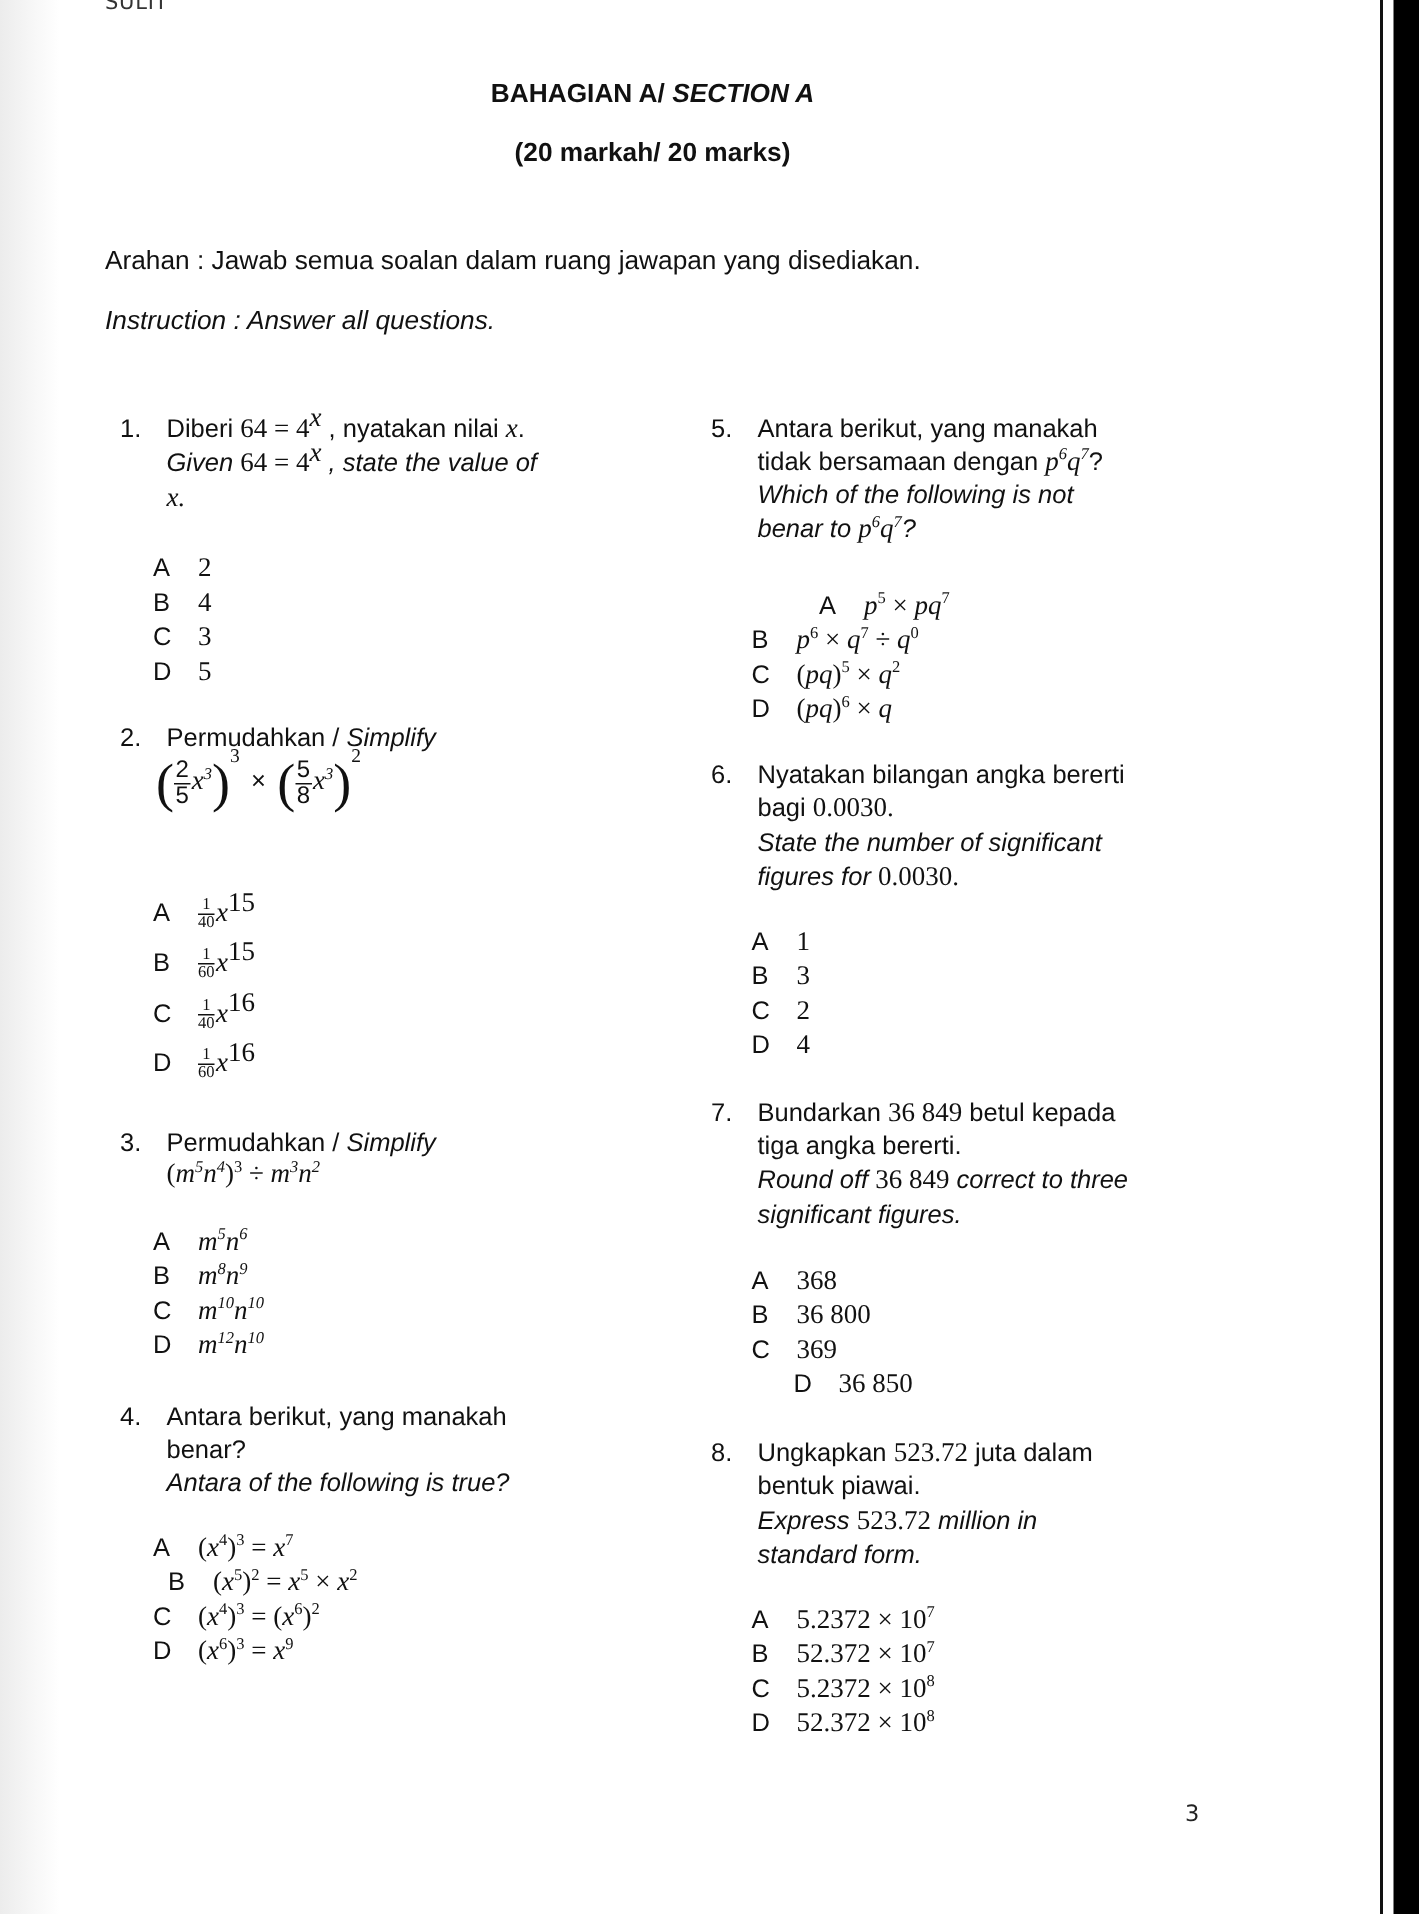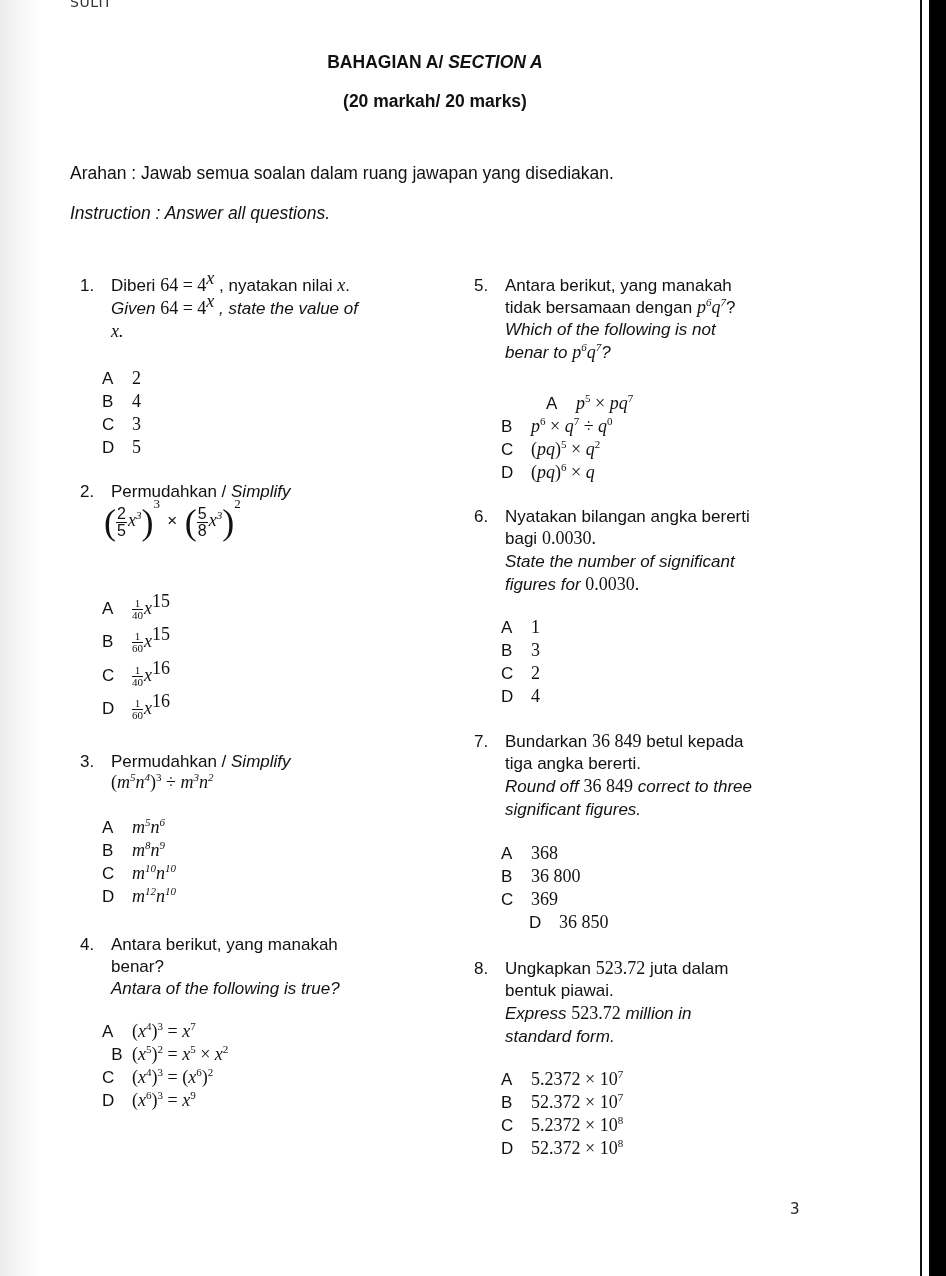--- a/index.html
+++ b/index.html
@@ -80,21 +80,21 @@
   <div class="opt" style="left:102px; top:862px;"><span class="letter">C</span><span class="math">m<sup>10</sup>n<sup>10</sup></span></div>
   <div class="opt" style="left:102px; top:885px;"><span class="letter">D</span><span class="math">m<sup>12</sup>n<sup>10</sup></span></div>
 
   <div class="q" style="left:80px; top:933px; width:370px; height:80px;">
     <span class="num">4.</span>
     <div class="body" style="top:0;">Antara berikut, yang manakah</div>
     <div class="body" style="top:22px;">benar?</div>
     <div class="body it" style="top:44px;">Antara of the following is true?</div>
   </div>
   <div class="opt" style="left:102px; top:1020px;"><span class="letter">A</span><span class="mathn">(<i>x</i><sup>4</sup>)<sup>3</sup> = <i>x</i><sup>7</sup></span></div>
-  <div class="opt" style="left:102px; top:1043px;text-align:center;"><span class="letter">B</span><span class="mathn">(<i>x</i><sup>5</sup>)<sup>2</sup> = <i>x</i><sup>5</sup> × <i>x</i><sup>2</sup></span></div>
+  <div class="opt" style="left:112px; top:1043px;"><span class="letter">B</span><span class="mathn">(<i>x</i><sup>5</sup>)<sup>2</sup> = <i>x</i><sup>5</sup> × <i>x</i><sup>2</sup></span></div>
   <div class="opt" style="left:102px; top:1066px;"><span class="letter">C</span><span class="mathn">(<i>x</i><sup>4</sup>)<sup>3</sup> = (<i>x</i><sup>6</sup>)<sup>2</sup></span></div>
   <div class="opt" style="left:102px; top:1089px;"><span class="letter">D</span><span class="mathn">(<i>x</i><sup>6</sup>)<sup>3</sup> = <i>x</i><sup>9</sup></span></div>
 
   <div class="q" style="left:474px; top:274px; width:360px; height:100px;">
     <span class="num">5.</span>
     <div class="body" style="top:0;">Antara berikut, yang manakah</div>
     <div class="body" style="top:22px;"><span>tidak bersamaan dengan</span> <span class="math">p<sup>6</sup>q<sup>7</sup></span>?</div>
     <div class="body it" style="top:44px;">Which of the following is not</div>
     <div class="body it" style="top:67px;"><span>benar to</span> <span class="math">p<sup>6</sup>q<sup>7</sup></span>?</div>
   </div>

